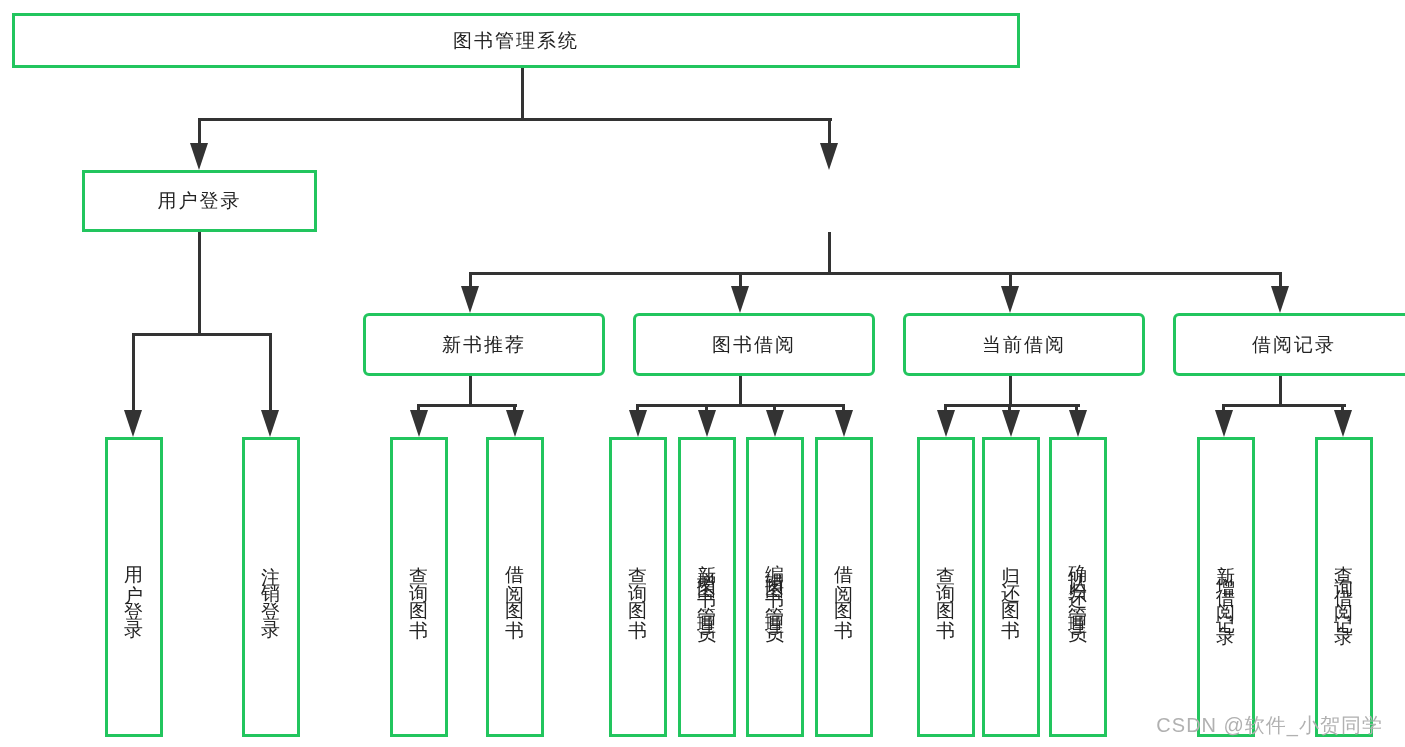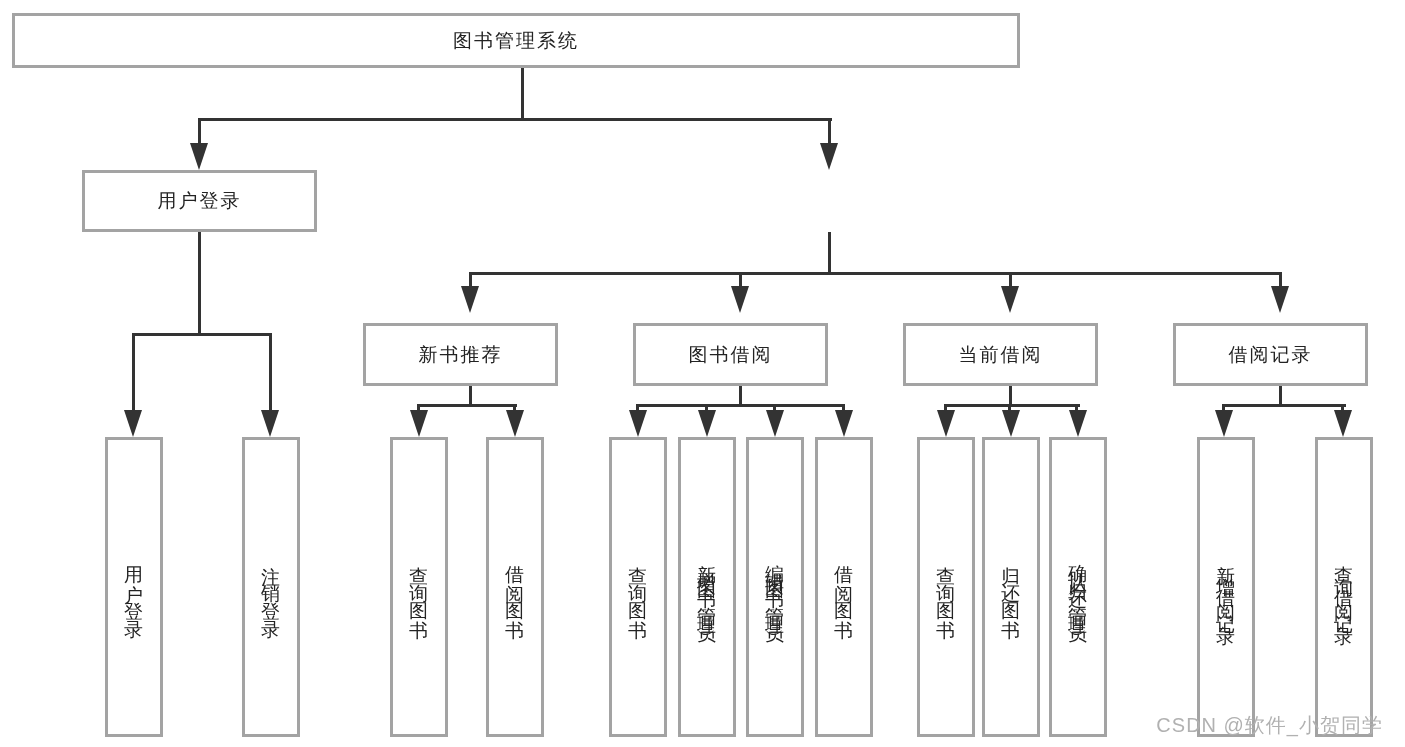--- a/index.html
+++ b/index.html
@@ -11,37 +11,37 @@
   #canvas {
     position: relative;
     width: 1405px;
     height: 747px;
     background: #ffffff;
     overflow: hidden;
   }
   .box {
     position: absolute;
     box-sizing: border-box;
-    border: 3px solid #a3a3a3;
+    border: 3px solid #22c55e;
     background: #ffffff;
     display: flex;
     align-items: center;
     justify-content: center;
     z-index: 2;
   }
   .box .hlabel {
     font-size: 19px;
     color: #232323;
     letter-spacing: 2px;
     white-space: nowrap;
   }
   .root  { left: 12px;  top: 13px;  width: 1008px; height: 55px; }
   .l2a   { left: 82px;  top: 170px; width: 235px;  height: 62px; }
   .l2b   { left: 711px; top: 170px; width: 235px;  height: 62px; }
-  .l3    { top: 323px; width: 195px; height: 63px; }
+  .l3    { top: 313px; width: 242px; height: 63px; border-radius: 6px; }
   .l3a   { left: 363px; }
   .l3b   { left: 633px; }
   .l3c   { left: 903px; }
   .l3d   { left: 1173px; }
   .leaf  { top: 437px; width: 58px; height: 300px; }
   .vtext {
     writing-mode: vertical-rl;
     text-orientation: mixed;
     font-size: 19px;
     color: #232323;

